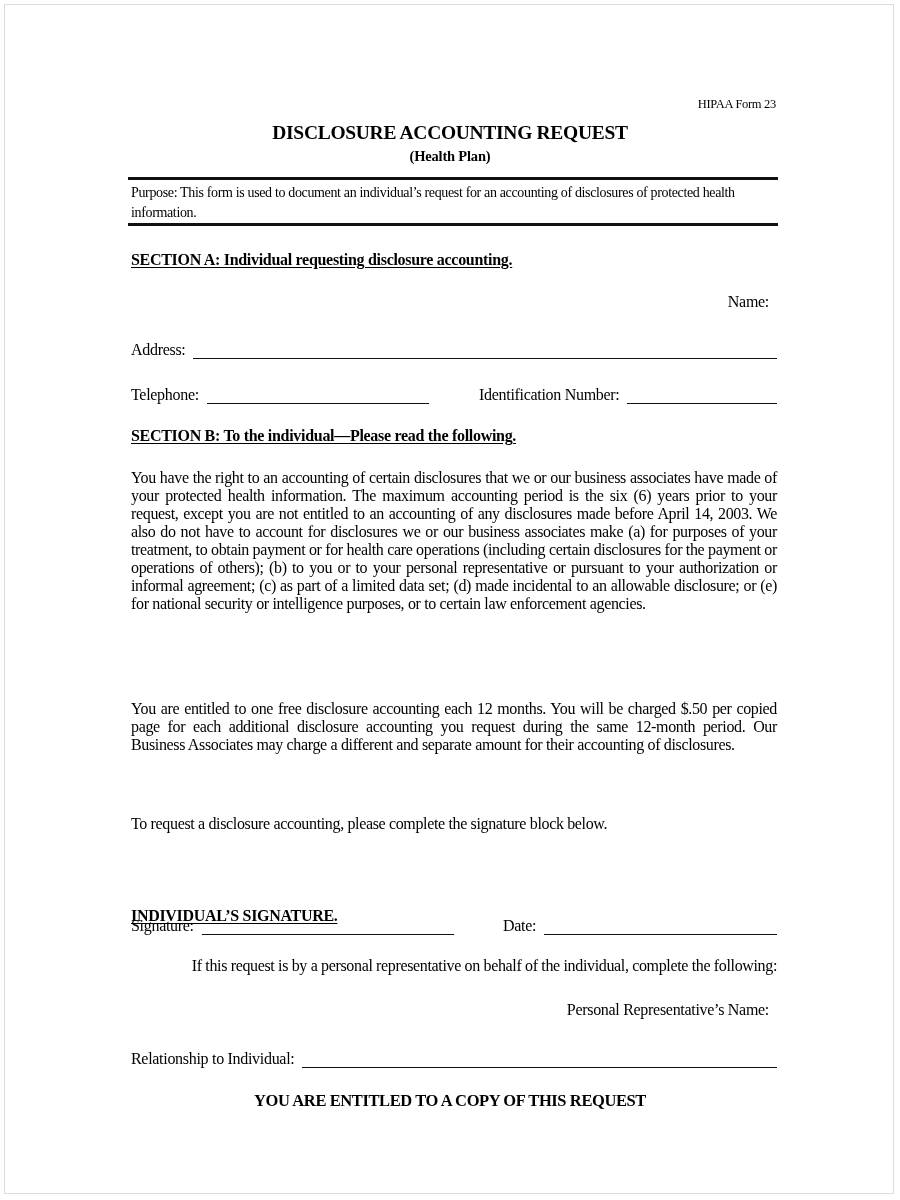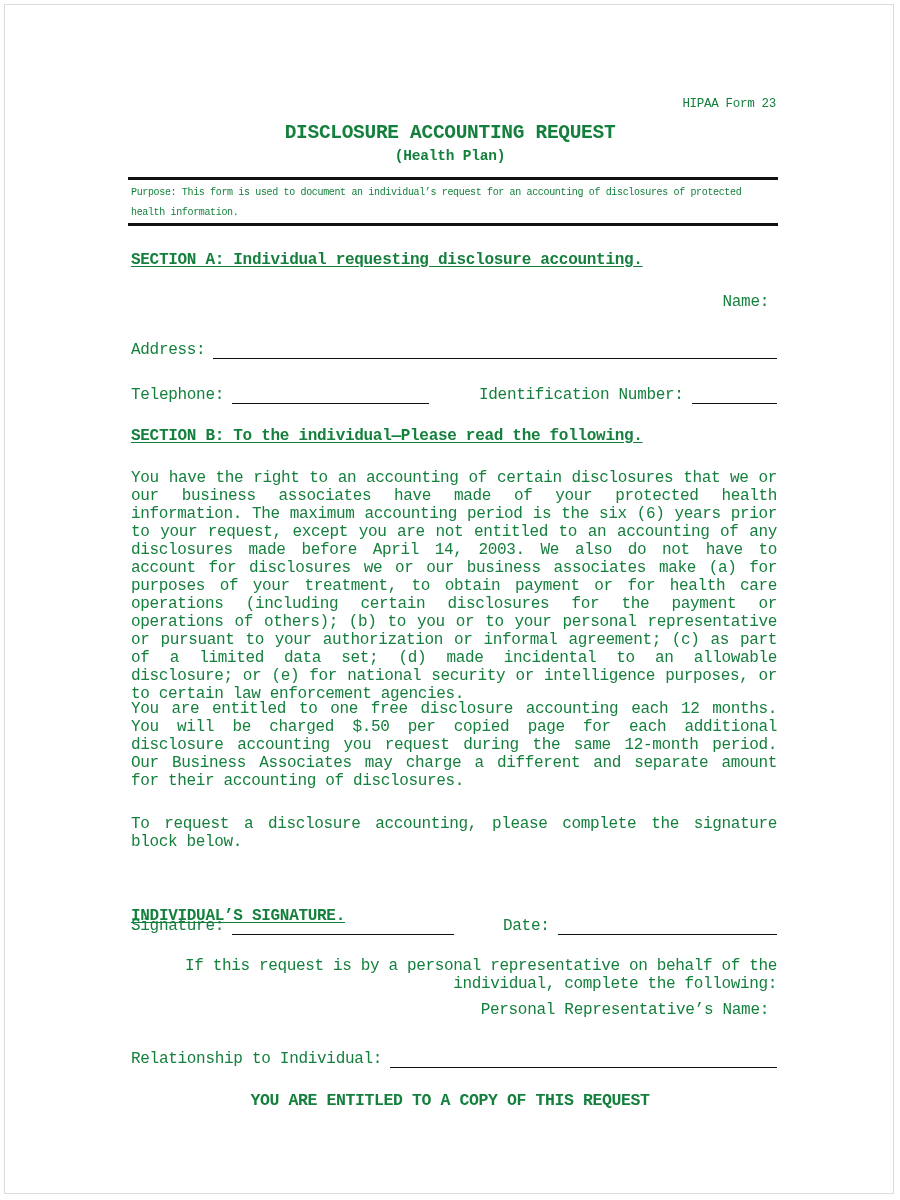--- a/index.html
+++ b/index.html
@@ -3,28 +3,28 @@
   <meta charset="utf-8">
   <style>
     html, body { margin: 0; padding: 0; background: #ffffff; }
     body { width: 900px; height: 1200px; position: relative; overflow: hidden; }
     .page {
       position: absolute; left: 4px; top: 4px; width: 890px; height: 1190px;
       border: 1px solid #dcdcdc; background: #fff; box-sizing: border-box;
     }
     .doc {
       position: absolute; left: 0; top: 0; width: 900px; height: 1024px;
-      font-family: Liberation Mono, monospace; color: #15803d;
+      font-family: Liberation Serif, serif; color: #000000;
     }
     .abs { position: absolute; }
     .form-num { right: 124px; top: 97px; font-size: 12.5px; letter-spacing: -0.3px; }
     .title { left: 0; width: 900px; text-align: center; top: 122px; font-size: 19.5px; font-weight: bold; letter-spacing: -0.3px; }
     .subtitle { left: 0; width: 900px; text-align: center; top: 148px; font-size: 14.5px; font-weight: bold; letter-spacing: -0.2px; }
     .rule { left: 128px; width: 650px; height: 3px; background: #111; }
-    .purpose { left: 131px; top: 183px; width: 646px; font-size: 10px; line-height: 20px; letter-spacing: -0.35px; }
+    .purpose { left: 131px; top: 183px; width: 646px; font-size: 14px; line-height: 20px; letter-spacing: -0.35px; }
     .section-head { left: 131px; font-size: 16px; font-weight: bold; text-decoration: underline; text-underline-offset: 2px; letter-spacing: -0.3px; }
     .field-row { left: 131px; width: 646px; height: 22px; display: flex; align-items: flex-end; font-size: 16px; letter-spacing: -0.3px; }
     .field-label { white-space: nowrap; padding-right: 8px; }
     .field-line { border-bottom: 1.5px solid #111; height: 16px; flex: 1; }
     .para { left: 131px; width: 646px; font-size: 16px; line-height: 18px; text-align: justify; letter-spacing: -0.35px; }
     .footer-note { left: 0; width: 900px; text-align: center; top: 1091px; font-size: 16.5px; font-weight: bold; letter-spacing: -0.4px; }
   </style>
 </head>
 <body>
 

